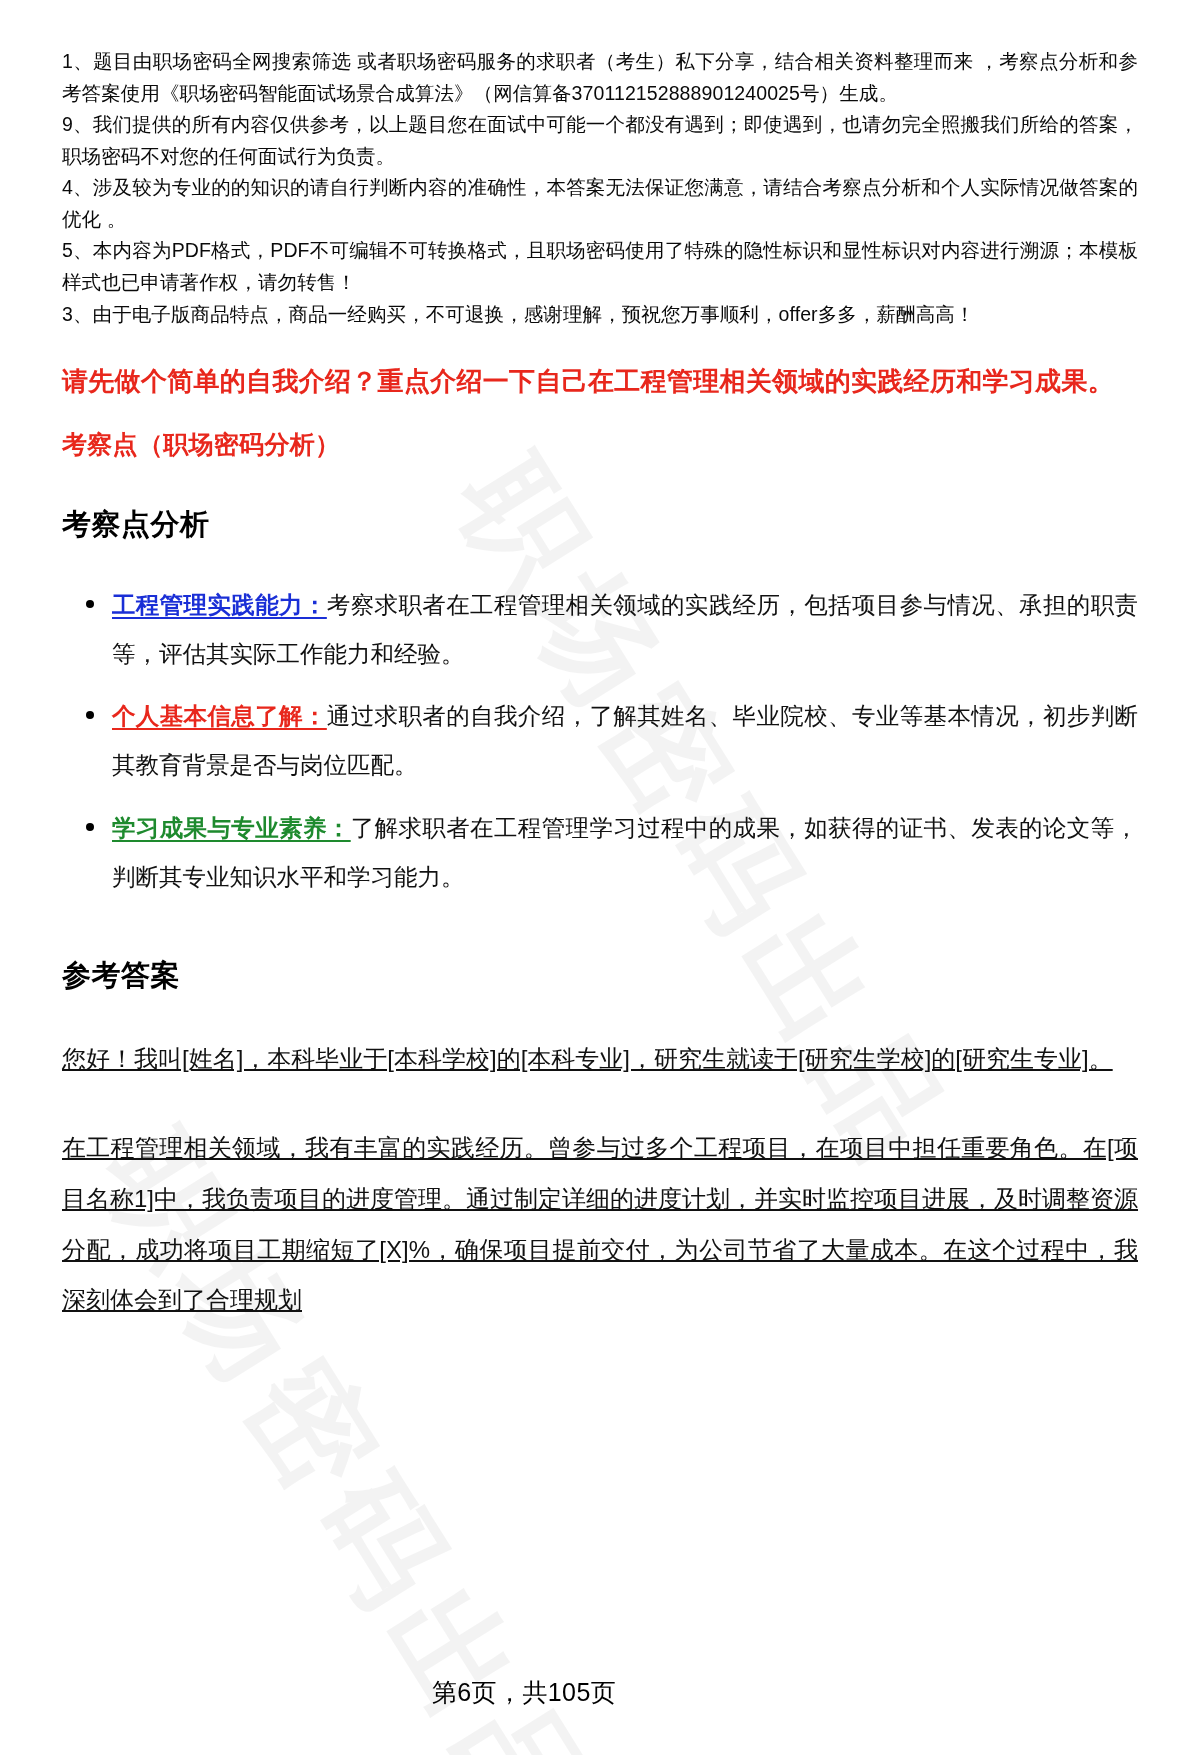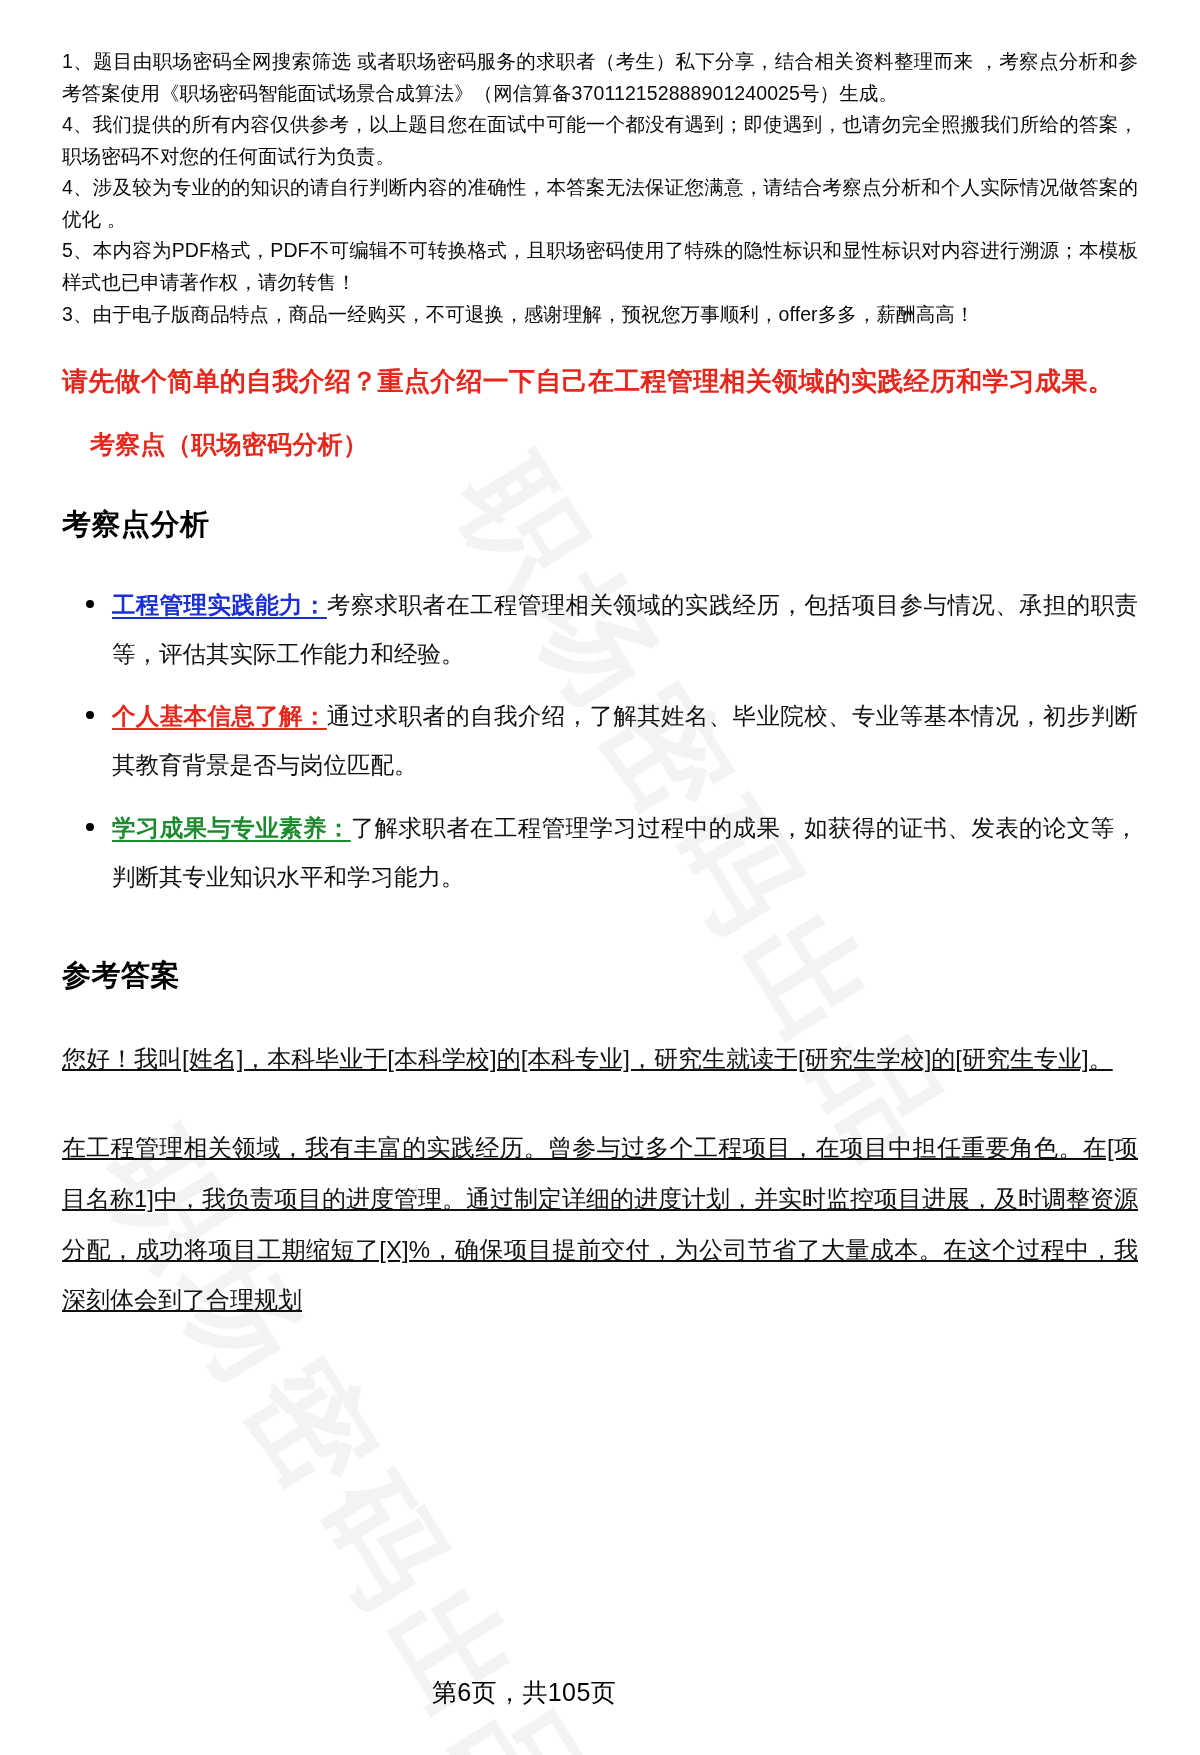--- a/index.html
+++ b/index.html
@@ -77,21 +77,20 @@
     letter-spacing: 0.3px;
   }
 
   
   .kaochadian-label {
     margin-top: 26px;
     font-size: 25px;
     font-weight: bold;
     color: #e8271c;
     letter-spacing: 0.3px;
-    margin-left: 28px;
   }
 
   
   .section-heading {
     font-size: 29px;
     font-weight: bold;
     color: #000;
     letter-spacing: 0.5px;
   }
   .h-analysis { margin-top: 44px; }
@@ -158,21 +157,21 @@
 
 <div class="watermark">
   <div class="wm-text wm-a">职场密码出品</div>
   <div class="wm-text wm-b">职场密码出品</div>
 </div>
 
 <div class="page">
 
   <div class="notice">
     <p>1、题目由职场密码全网搜索筛选 或者职场密码服务的求职者（考生）私下分享，结合相关资料整理而来 ，考察点分析和参考答案使用《职场密码智能面试场景合成算法》（网信算备370112152888901240025号）生成。</p>
-    <p>4、我们提供的所有内容仅供参考，以上题目您在面试中可能一个都没有遇到；即使遇到，也请勿完全照搬我们所给的答案，职场密码不对您的任何面试行为负责。</p>
+    <p>9、我们提供的所有内容仅供参考，以上题目您在面试中可能一个都没有遇到；即使遇到，也请勿完全照搬我们所给的答案，职场密码不对您的任何面试行为负责。</p>
     <p>4、涉及较为专业的的知识的请自行判断内容的准确性，本答案无法保证您满意，请结合考察点分析和个人实际情况做答案的优化 。</p>
     <p>5、本内容为PDF格式，PDF不可编辑不可转换格式，且职场密码使用了特殊的隐性标识和显性标识对内容进行溯源；本模板样式也已申请著作权，请勿转售！</p>
     <p>3、由于电子版商品特点，商品一经购买，不可退换，感谢理解，预祝您万事顺利，offer多多，薪酬高高！</p>
   </div>
 
   <div class="question-heading">请先做个简单的自我介绍？重点介绍一下自己在工程管理相关领域的实践经历和学习成果。</div>
 
   <div class="kaochadian-label">考察点（职场密码分析）</div>
 
   <div class="section-heading h-analysis">考察点分析</div>

